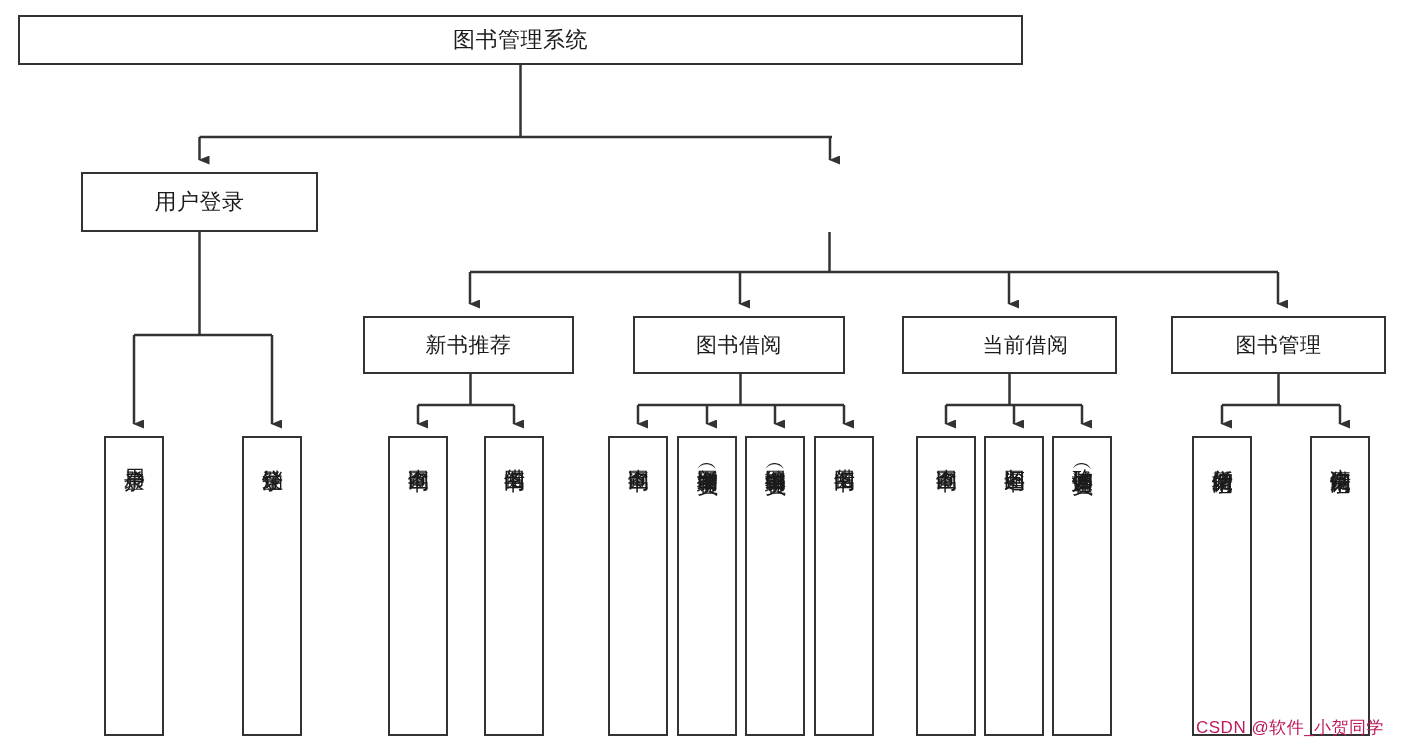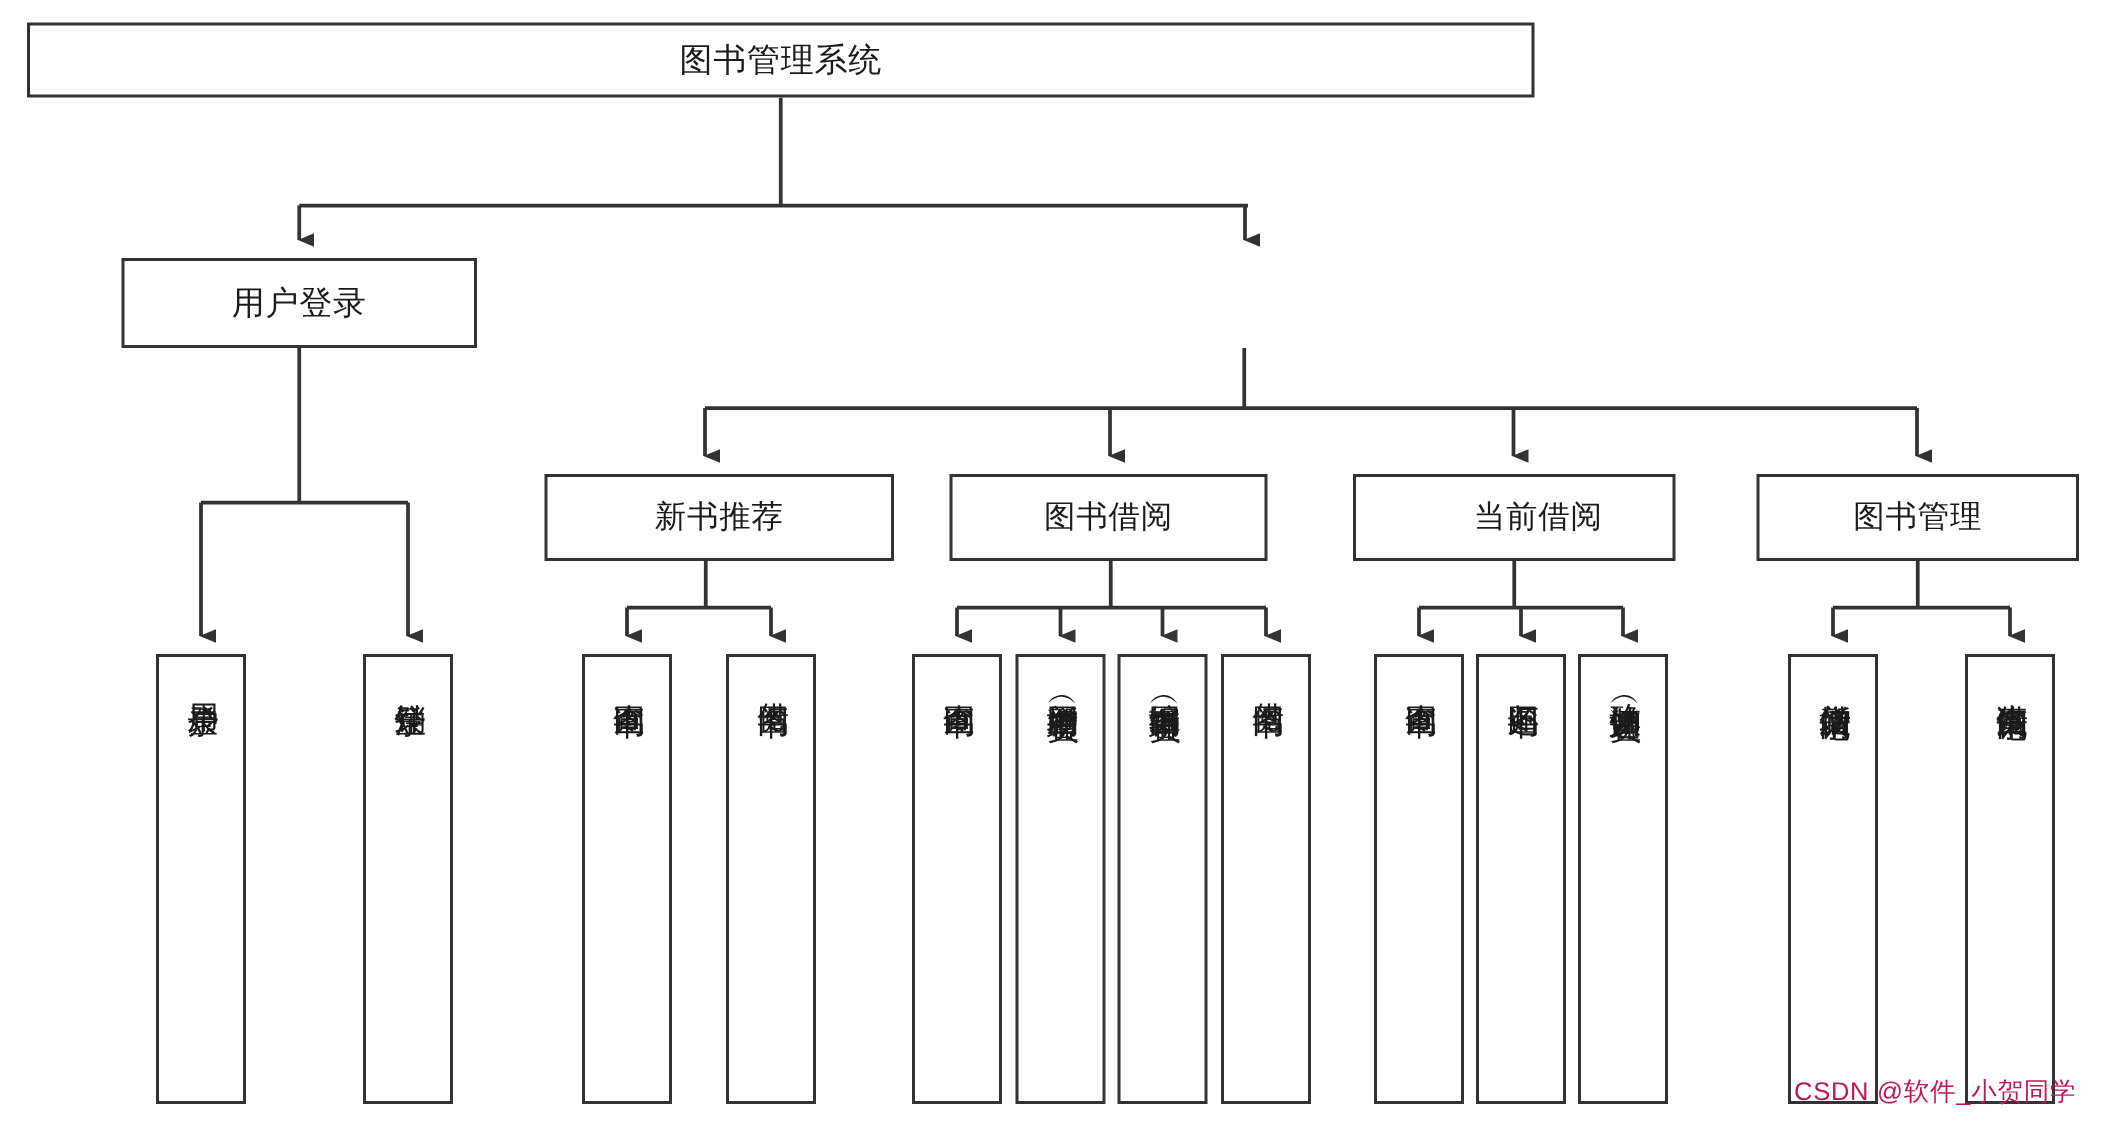--- a/index.html
+++ b/index.html
@@ -134,21 +134,21 @@
   </svg>
 
   <div class="node-box level1" style="left: 18px; top: 15px; width: 1005px; height: 50px;">
     <span class="node-label">图书管理系统</span>
   </div>
 
   <div class="node-box level2" style="left: 81px; top: 172px; width: 237px; height: 60px;">
     <span class="node-label">用户登录</span>
   </div>
 
-  <div class="node-box level3" style="left: 363px; top: 316px; width: 233px; height: 58px;">
+  <div class="node-box level3" style="left: 363px; top: 316px; width: 211px; height: 58px;">
     <span class="node-label">新书推荐</span>
   </div>
   <div class="node-box level3" style="left: 633px; top: 316px; width: 212px; height: 58px;">
     <span class="node-label">图书借阅</span>
   </div>
   <div class="node-box level3" style="left: 902px; top: 316px; width: 215px; height: 58px; padding-left: 32px;">
     <span class="node-label">当前借阅</span>
   </div>
   <div class="node-box level3" style="left: 1171px; top: 316px; width: 215px; height: 58px;">
     <span class="node-label">图书管理</span>

